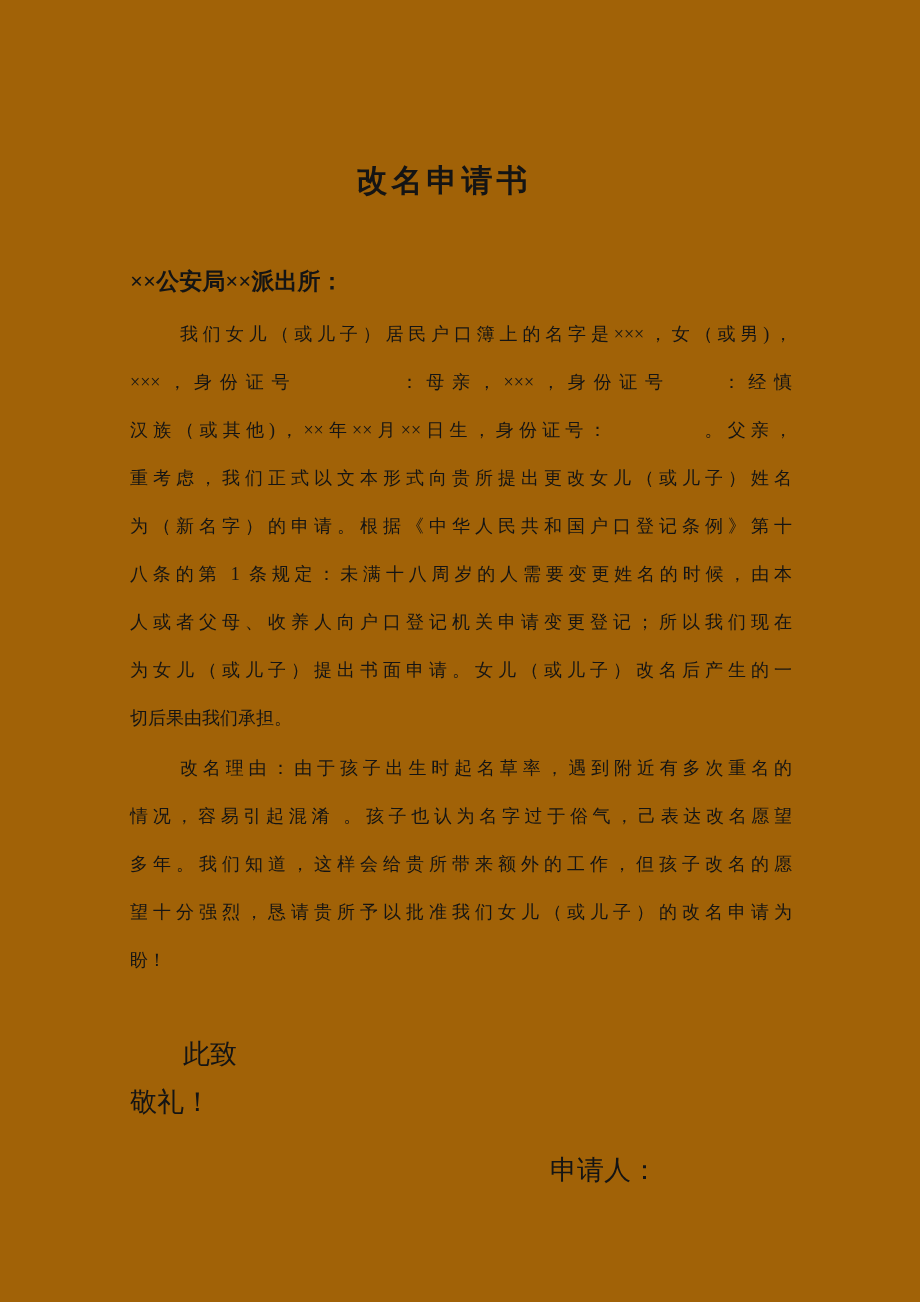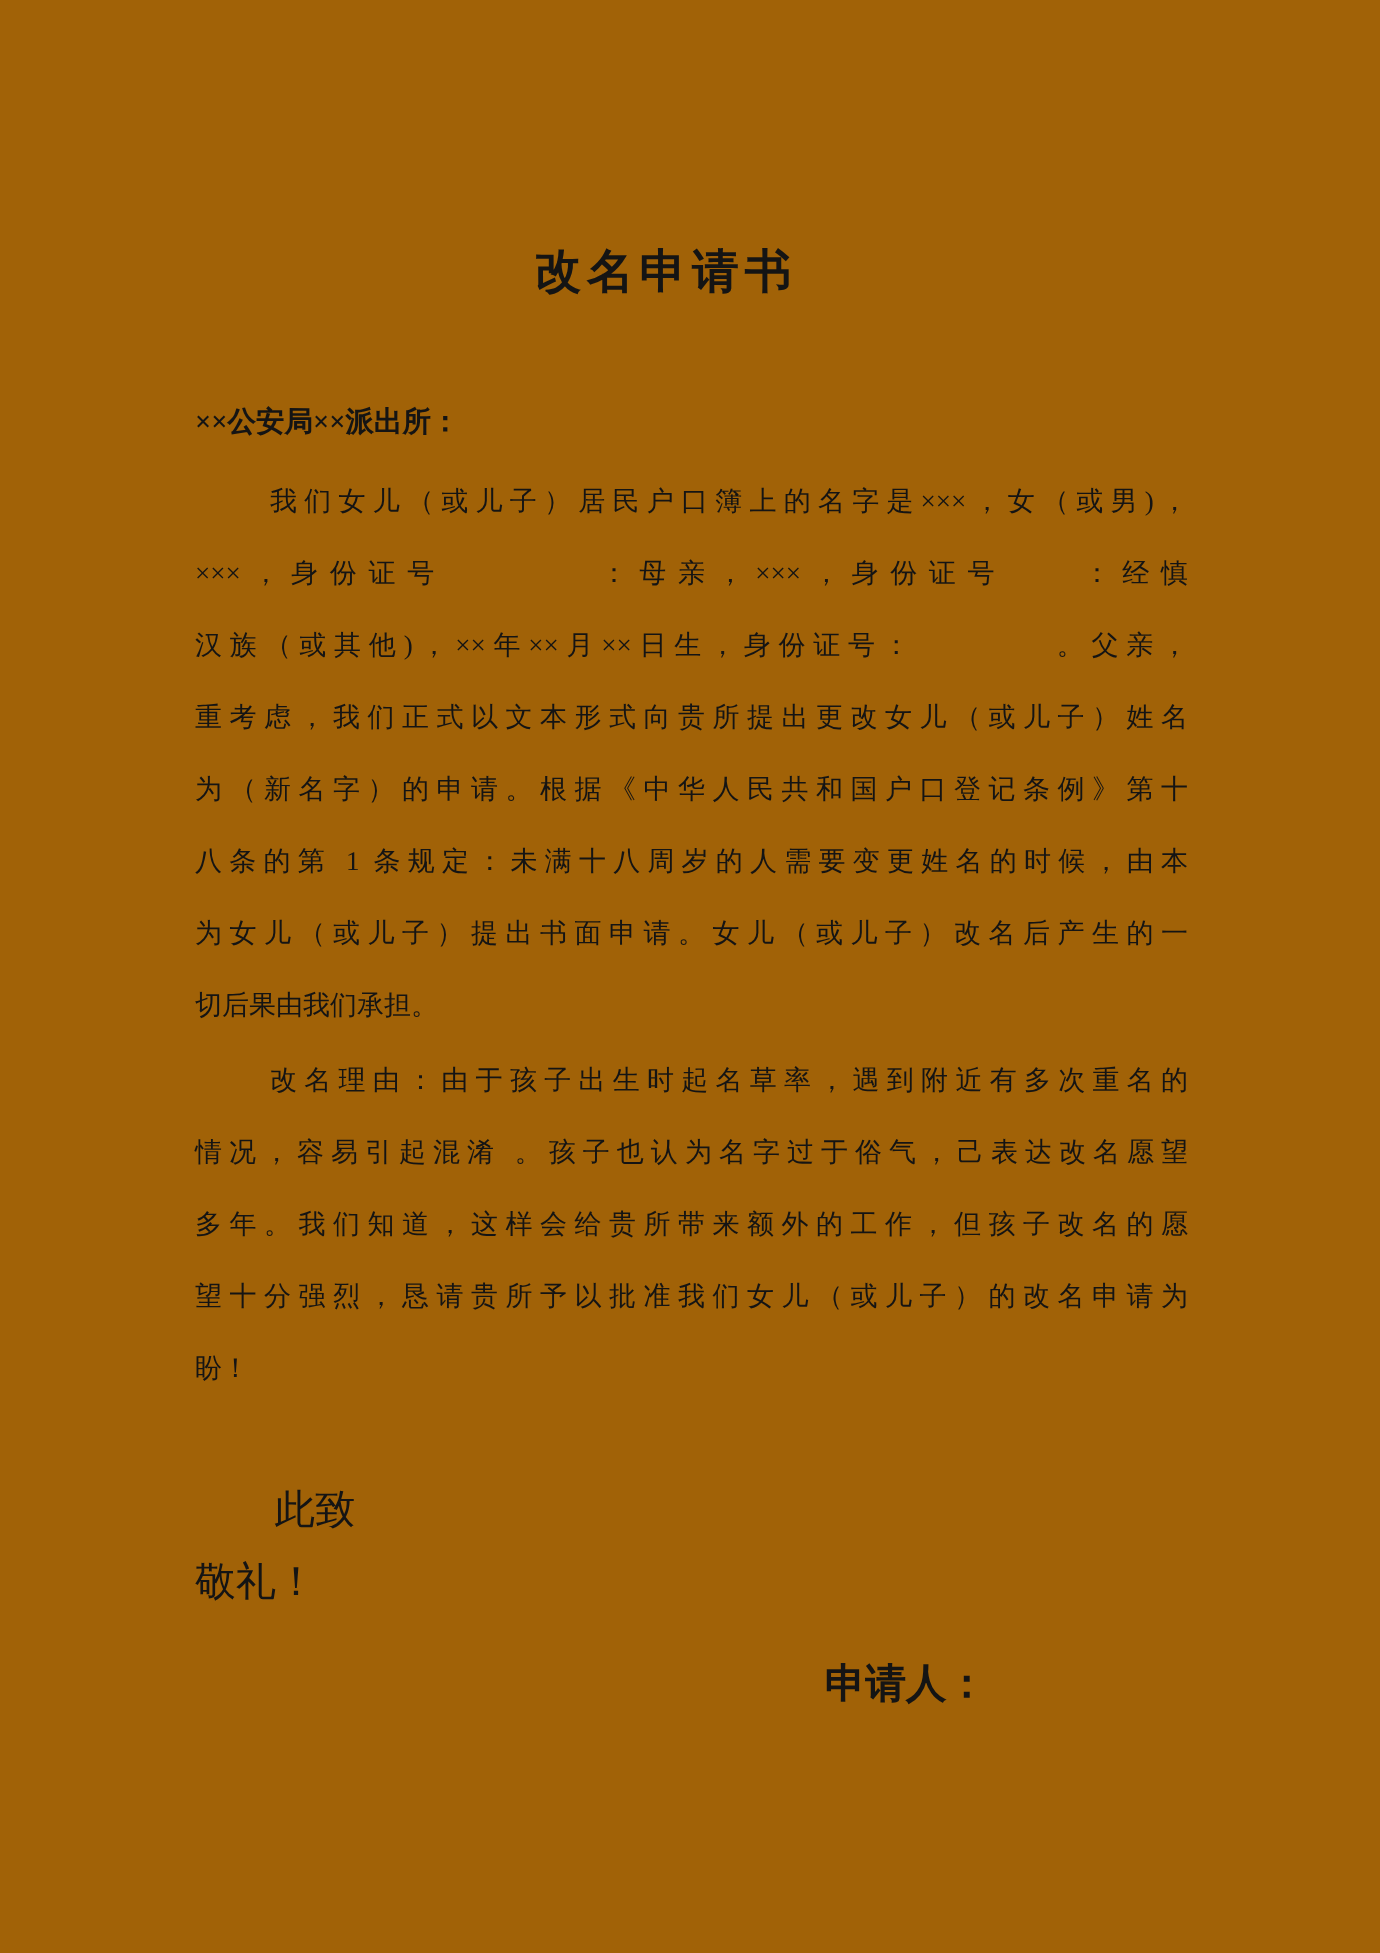--- a/index.html
+++ b/index.html
@@ -22,21 +22,21 @@
     text-align: center;
     font-size: 31px;
     font-weight: 700;
     letter-spacing: 4px;
     line-height: 42px;
     margin-right: 34px; 
     white-space: nowrap;
   }
   .salutation {
     margin-top: 64px;
-    font-size: 19px;
+    font-size: 23px;
     font-weight: 700;
     line-height: 32px;
   }
   .para {
     font-size: 18px;
     line-height: 48px;
   }
   .para-1 { margin-top: 12px; }
   .para-2 { margin-top: 2px; }
   .line {
@@ -54,39 +54,39 @@
     line-height: 48px;
   }
   .closing .cidi {
     margin-top: 46px;
     text-indent: 53px;
   }
   .closing .jingli { text-indent: 0; }
   .closing .applicant {
     margin-top: 20px;
     padding-left: 420px;
-    font-weight: bold;
   }
 </style>
 </head>
 <body>
 
 <div class="page">
 
   <div class="title">改名申请书</div>
 
   <div class="salutation">××公安局××派出所：</div>
 
   <div class="para para-1">
     <div class="line indent">我们女儿（或儿子）居民户口簿上的名字是×××，女（或男)，</div>
     <div class="line">×××，身份证号　　　　：母亲，×××，身份证号　　：经慎</div>
     <div class="line">汉族（或其他)，××年××月××日生，身份证号：　　　　。父亲，</div>
     <div class="line">重考虑，我们正式以文本形式向贵所提出更改女儿（或儿子）姓名</div>
     <div class="line">为（新名字）的申请。根据《中华人民共和国户口登记条例》第十</div>
     <div class="line">八条的第 1 条规定：未满十八周岁的人需要变更姓名的时候，由本</div>
+    <div class="line">人或者父母、收养人向户口登记机关申请变更登记；所以我们现在</div>
     <div class="line">为女儿（或儿子）提出书面申请。女儿（或儿子）改名后产生的一</div>
     <div class="line last">切后果由我们承担。</div>
   </div>
 
   <div class="para para-2">
     <div class="line indent">改名理由：由于孩子出生时起名草率，遇到附近有多次重名的</div>
     <div class="line">情况，容易引起混淆 。孩子也认为名字过于俗气，己表达改名愿望</div>
     <div class="line">多年。我们知道，这样会给贵所带来额外的工作，但孩子改名的愿</div>
     <div class="line">望十分强烈，恳请贵所予以批准我们女儿（或儿子）的改名申请为</div>
     <div class="line last">盼！</div>

